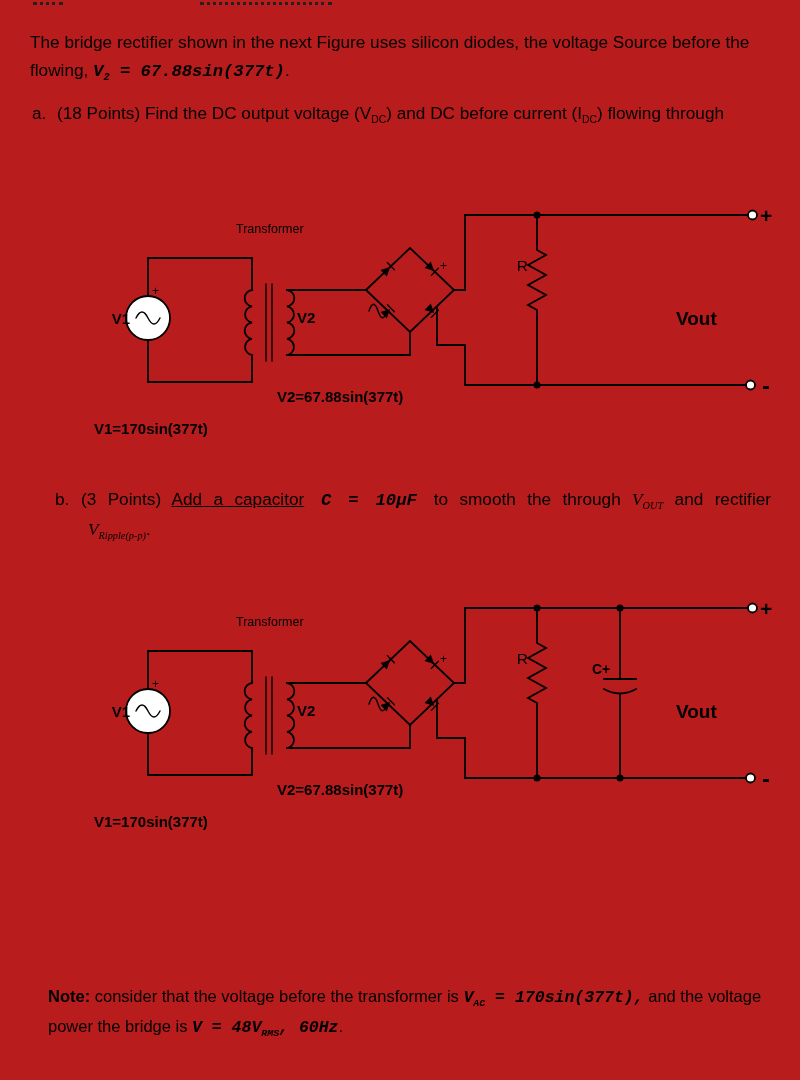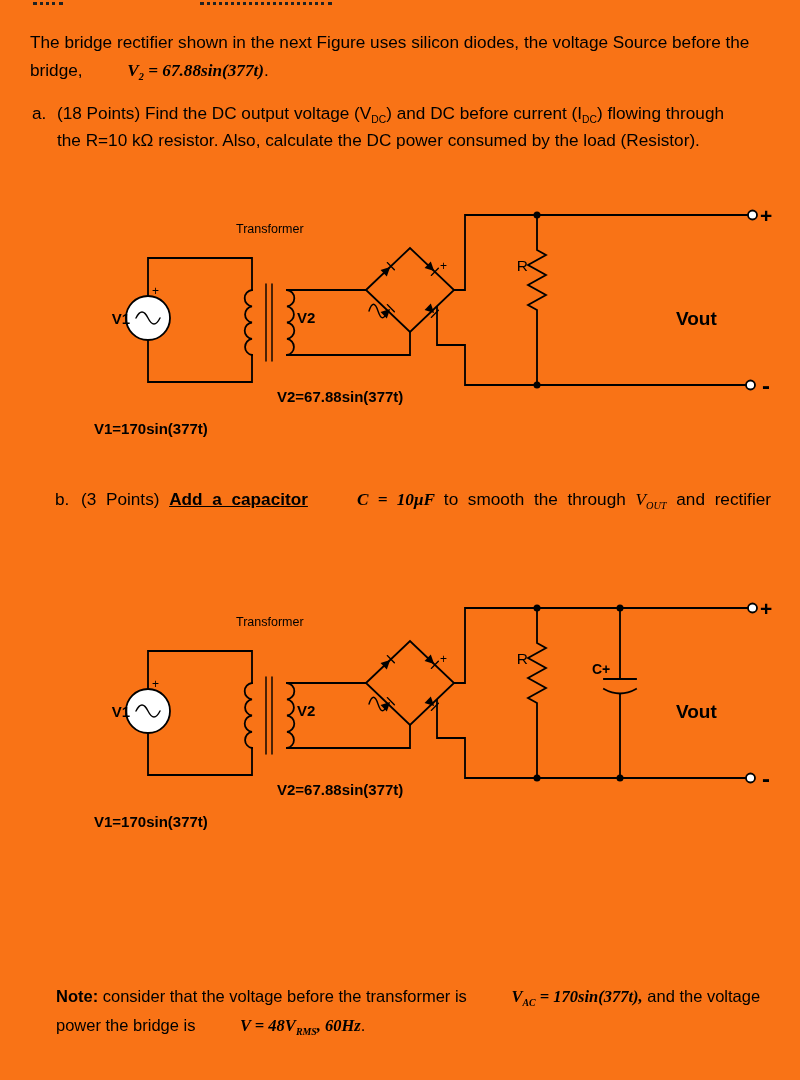--- a/index.html
+++ b/index.html
@@ -1,33 +1,33 @@
 <!DOCTYPE html>
 <html><head>
 <meta charset="utf-8">
 <style>
   html,body { margin:0; padding:0; background:#ffffff; }
   body { width:800px; height:1080px; font-family:"Liberation Sans",sans-serif; color:#000; }
-  .page { position:relative; width:800px; height:1080px; overflow:hidden; background:#f97316; }
+  .page { position:relative; width:800px; height:1080px; overflow:hidden; background:#b91c1c; }
 
   .remnant { position:absolute; top:2px; border-top:3px dotted #222; height:0; }
   .remnant.r1 { left:33px; width:30px; }
   .remnant.r2 { left:200px; width:132px; }
 
   .intro { position:absolute; top:12px; left:30px; right:26px; font-size:17.2px; line-height:1.6; }
   .part-a { position:absolute; top:100px; left:32px; right:30px; display:flex; font-size:17.2px; line-height:1.55; }
   .part-a .marker { width:25px; flex:none; }
   .part-b { position:absolute; top:487px; left:55px; width:716px; font-size:17.2px; line-height:1.5; }
   .jline { text-align:justify; text-align-last:justify; }
   .pb-line2 { margin-left:33px; margin-top:3px; }
-  .note { position:absolute; top:982px; left:56px; width:714px; font-size:16.5px; line-height:1.7; }
+  .note { position:absolute; top:982px; left:48px; width:714px; font-size:16.5px; line-height:1.7; }
 
-  .m  { font-family:Liberation Serif, serif; font-style:italic; font-weight:bold;margin-left:40px; }
+  .m  { font-family:Liberation Mono, monospace; font-style:italic; font-weight:bold; }
   .mi { font-family:"Liberation Serif",serif; font-style:italic; }
-  .ul { font-weight:bold; text-decoration:underline; }
+  .ul { font-weight:normal; text-decoration:underline; }
   sub { font-size:60%; line-height:0; }
 
   svg.circuit { position:absolute; left:0; }
   svg.circuit.d1 { top:195px; }
   svg.circuit.d2 { top:588px; }
   .w  { stroke:#000; stroke-width:1.8; fill:none; stroke-linecap:square; stroke-linejoin:miter; }
   .w2 { stroke:#000; stroke-width:1.4; fill:none; stroke-linecap:round; }
   .src { stroke:#000; stroke-width:1.8; fill:#fff; }
   .term { stroke:#000; stroke-width:1.8; fill:#fff; }
   text.lbl { font-family:"Liberation Sans",sans-serif; fill:#000; }
@@ -35,28 +35,27 @@
 </head>
 <body>
 
 <div class="page">
 
   <div class="remnant r1"></div>
   <div class="remnant r2"></div>
 
   <p class="intro">
     <span>The bridge rectifier shown in the next Figure uses silicon diodes, the voltage Source before the</span><br>
-    <span>bridge, </span><span class="m"><span>V</span><sub>2</sub><span> = 67.88sin(377t)</span></span><span>.</span>
+    <span>flowing, </span><span class="m"><span>V</span><sub>2</sub><span> = 67.88sin(377t)</span></span><span>.</span>
   </p>
 
   <div class="part-a">
     <span class="marker">a.</span>
     <div class="ptext">
       <span>(18 Points) Find the DC output voltage (V</span><sub>DC</sub><span>) and DC before current (I</span><sub>DC</sub><span>) flowing through</span><br>
-      <span>the R=10 kΩ resistor. Also, calculate the DC power consumed by the load (Resistor).</span>
     </div>
   </div>
 
   <svg class="circuit d1" width="800" height="260" viewBox="0 0 800 260">
     <path class="w" d="M148,101 V63 H252 V95"></path>
     <path class="w" d="M148,145 V187 H252 V160"></path>
     <circle class="src" cx="148" cy="123" r="22"></circle>
     <path class="w2" d="M136,123 Q142,111 148,123 Q154,135 160,123"></path>
     <text class="lbl" x="152" y="100" font-size="12">+</text>
     <text class="lbl" x="130" y="129" text-anchor="end" font-size="15" font-weight="bold" fill="#0000cc">V1</text>
@@ -105,20 +104,23 @@
     <text class="lbl" x="762" y="199" font-size="24" font-weight="bold">-</text>
     <text class="lbl" x="676" y="130" font-size="19" font-weight="bold">Vout</text>
 
     <text class="lbl" x="277" y="207" font-size="15" font-weight="bold" fill="#ff0000">V2=67.88sin(377t)</text>
     <text class="lbl" x="94" y="239" font-size="15" font-weight="bold" fill="#0000cc">V1=170sin(377t)</text>
   </svg>
 
   <div class="part-b">
     <div class="jline">
       <span class="marker" style="display:inline-block;width:26px;">b.</span><span>(3 Points) </span><span class="ul">Add a capacitor</span><span class="m"> C = 10μF </span><span> to smooth the through </span><span class="mi"><span>V</span><sub>OUT</sub></span><span> and rectifier</span>
+    </div>
+    <div class="pb-line2">
+      <span class="mi"><span>V</span><sub>Ripple(p-p)</sub></span><span>.</span>
     </div>
   </div>
 
   <svg class="circuit d2" width="800" height="260" viewBox="0 0 800 260">
     <path class="w" d="M148,101 V63 H252 V95"></path>
     <path class="w" d="M148,145 V187 H252 V160"></path>
     <circle class="src" cx="148" cy="123" r="22"></circle>
     <path class="w2" d="M136,123 Q142,111 148,123 Q154,135 160,123"></path>
     <text class="lbl" x="152" y="100" font-size="12">+</text>
     <text class="lbl" x="130" y="129" text-anchor="end" font-size="15" font-weight="bold" fill="#0000cc">V1</text>

